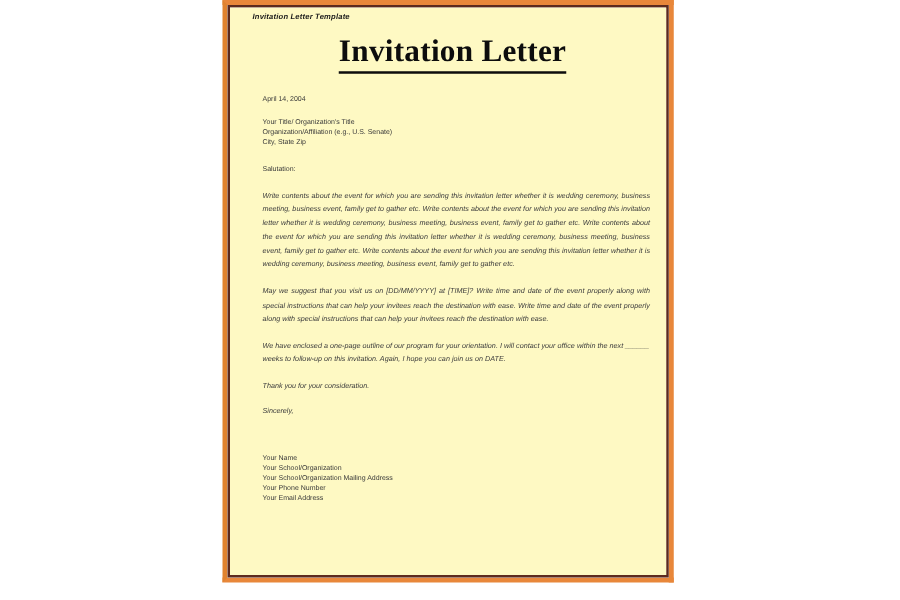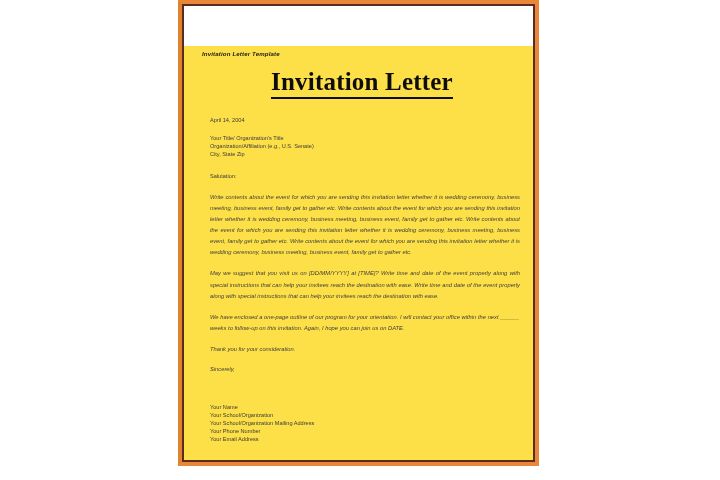--- a/index.html
+++ b/index.html
@@ -42,22 +42,21 @@
     border: 2px solid #5c2a1e;
     background: #ffffff;
     overflow: hidden;
   }
 
   #page {
     position: absolute;
     inset: 0;
     box-sizing: border-box;
     padding: 3px 11px 0 18px;
-    background: #fde047;
-    margin-top: 40px;
+    background: #fef9c3;
   }
 
   .doc-header {
     font-size: 6.1px;
     font-style: italic;
     font-weight: bold;
     color: #1a1a1a;
     letter-spacing: 0.15px;
     margin: 1px 0 0 0;
     line-height: 8px;

